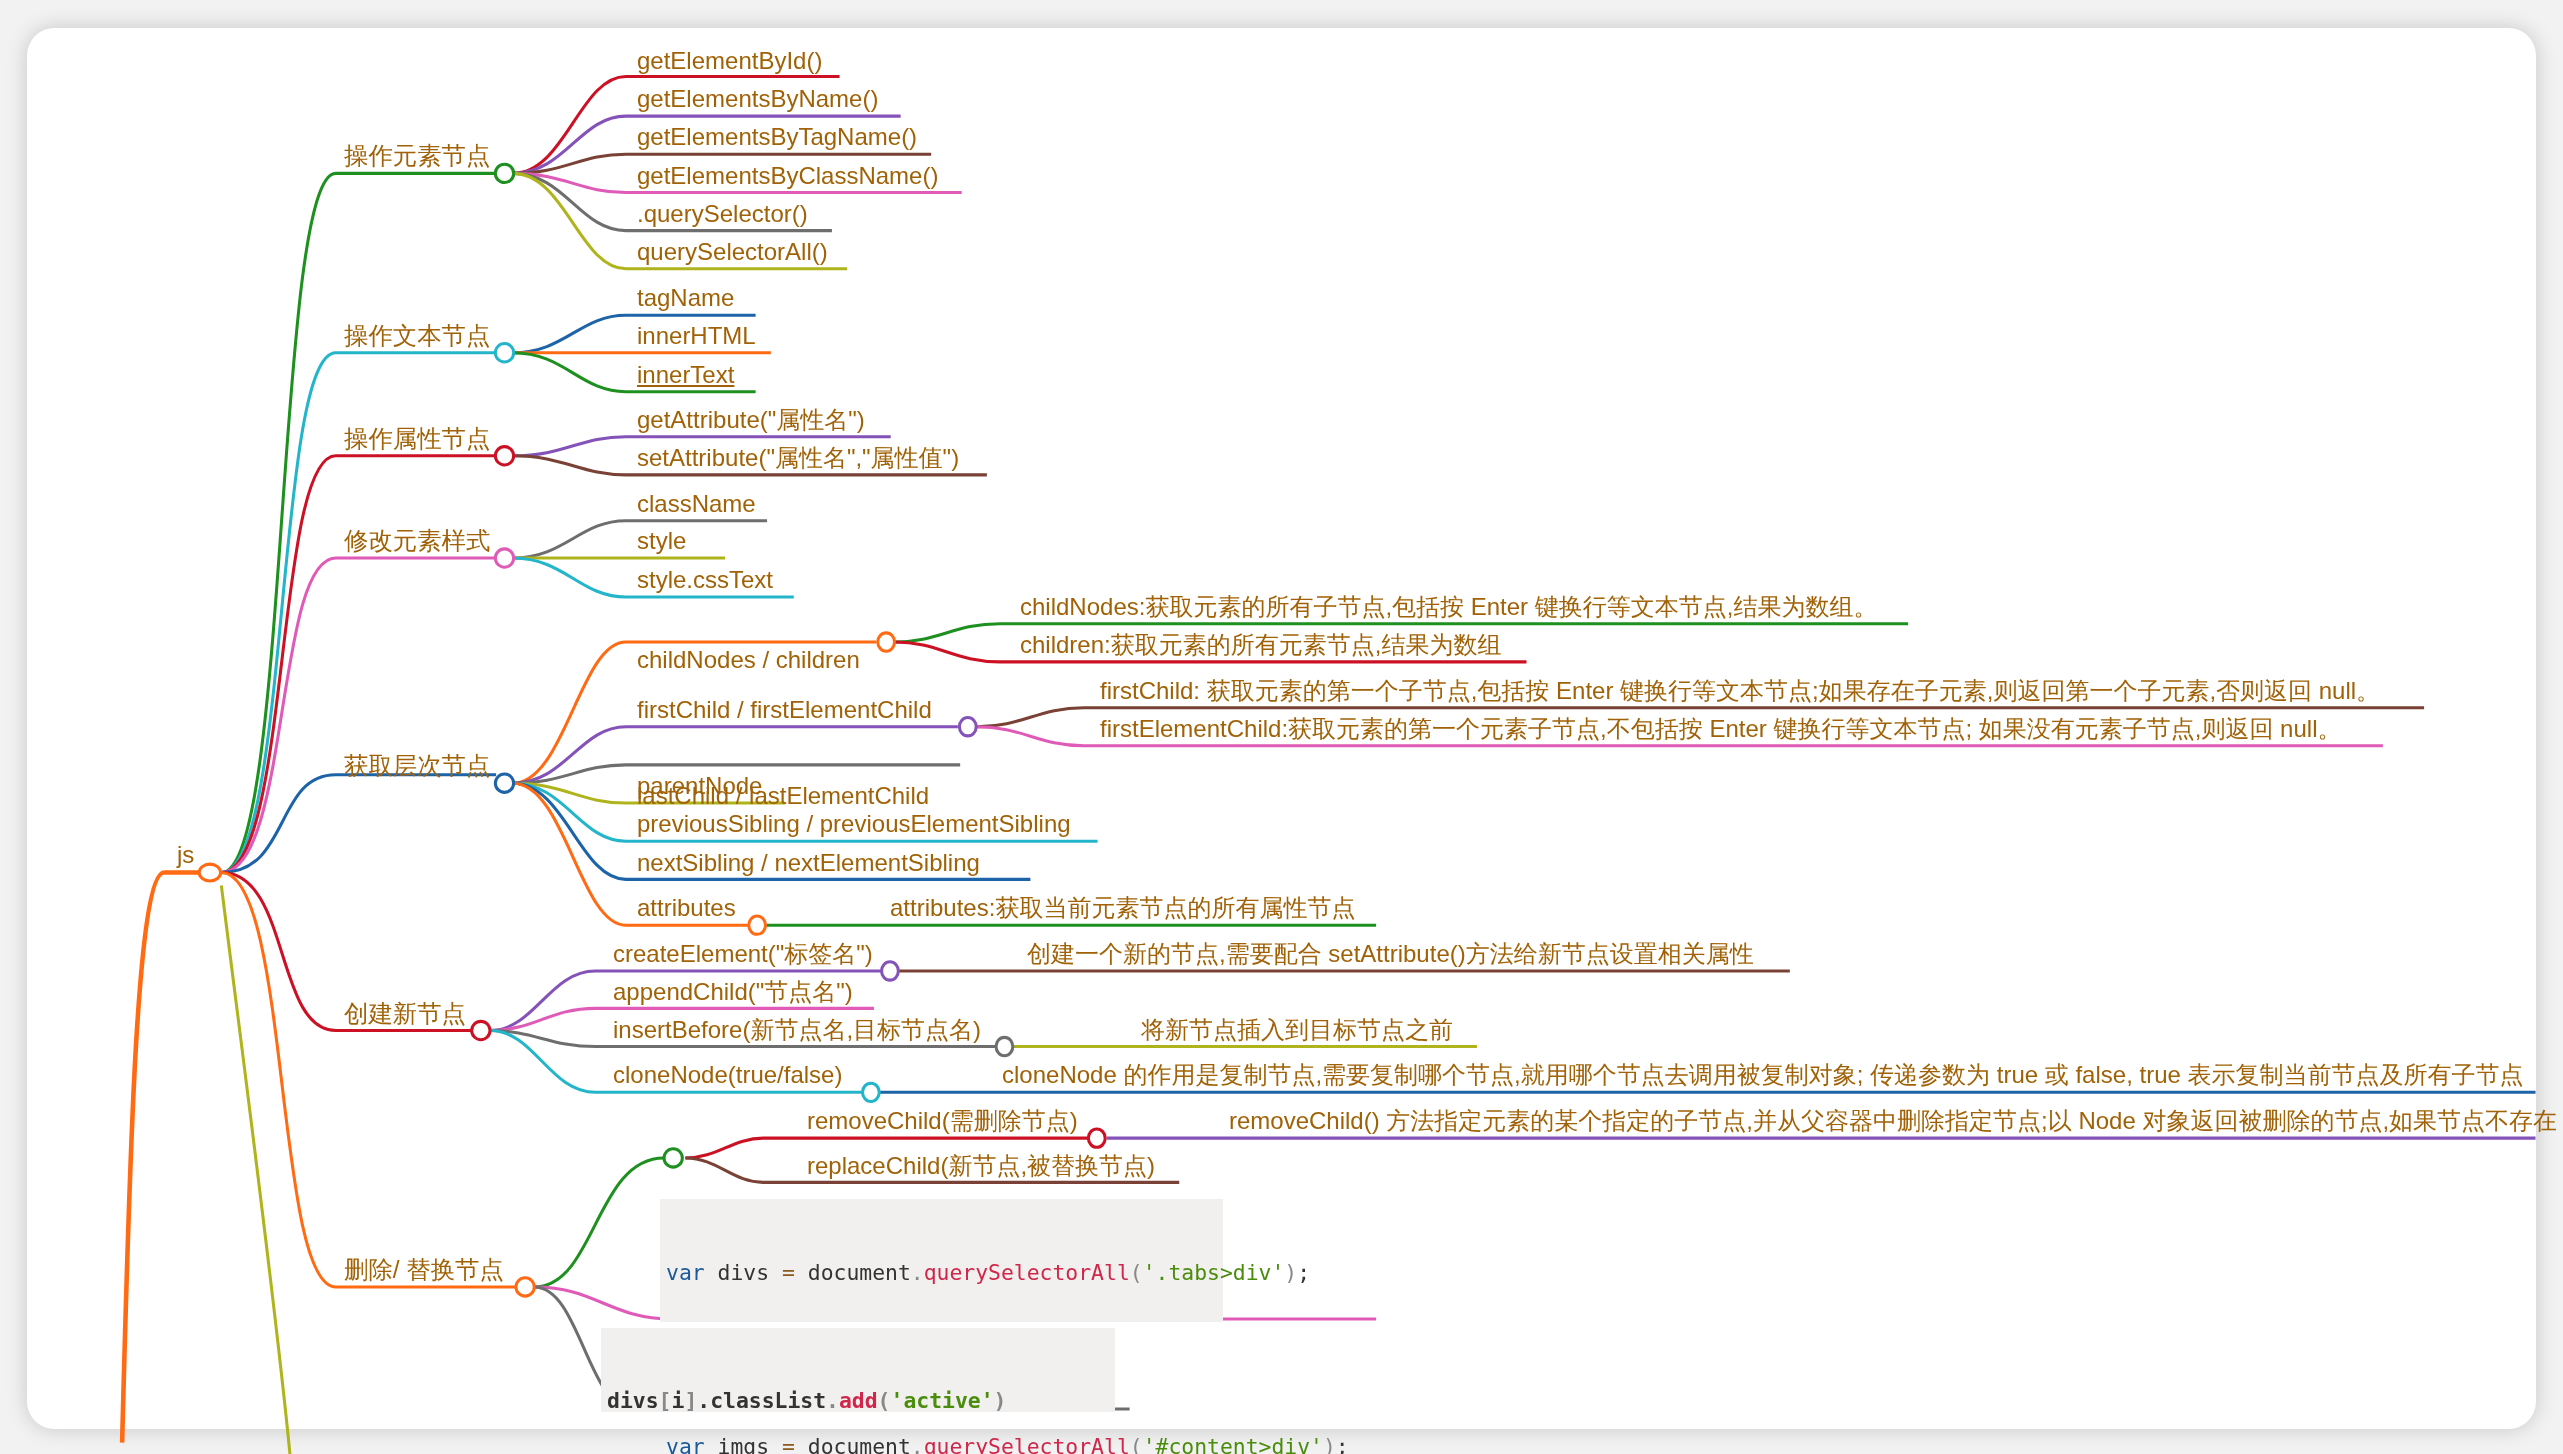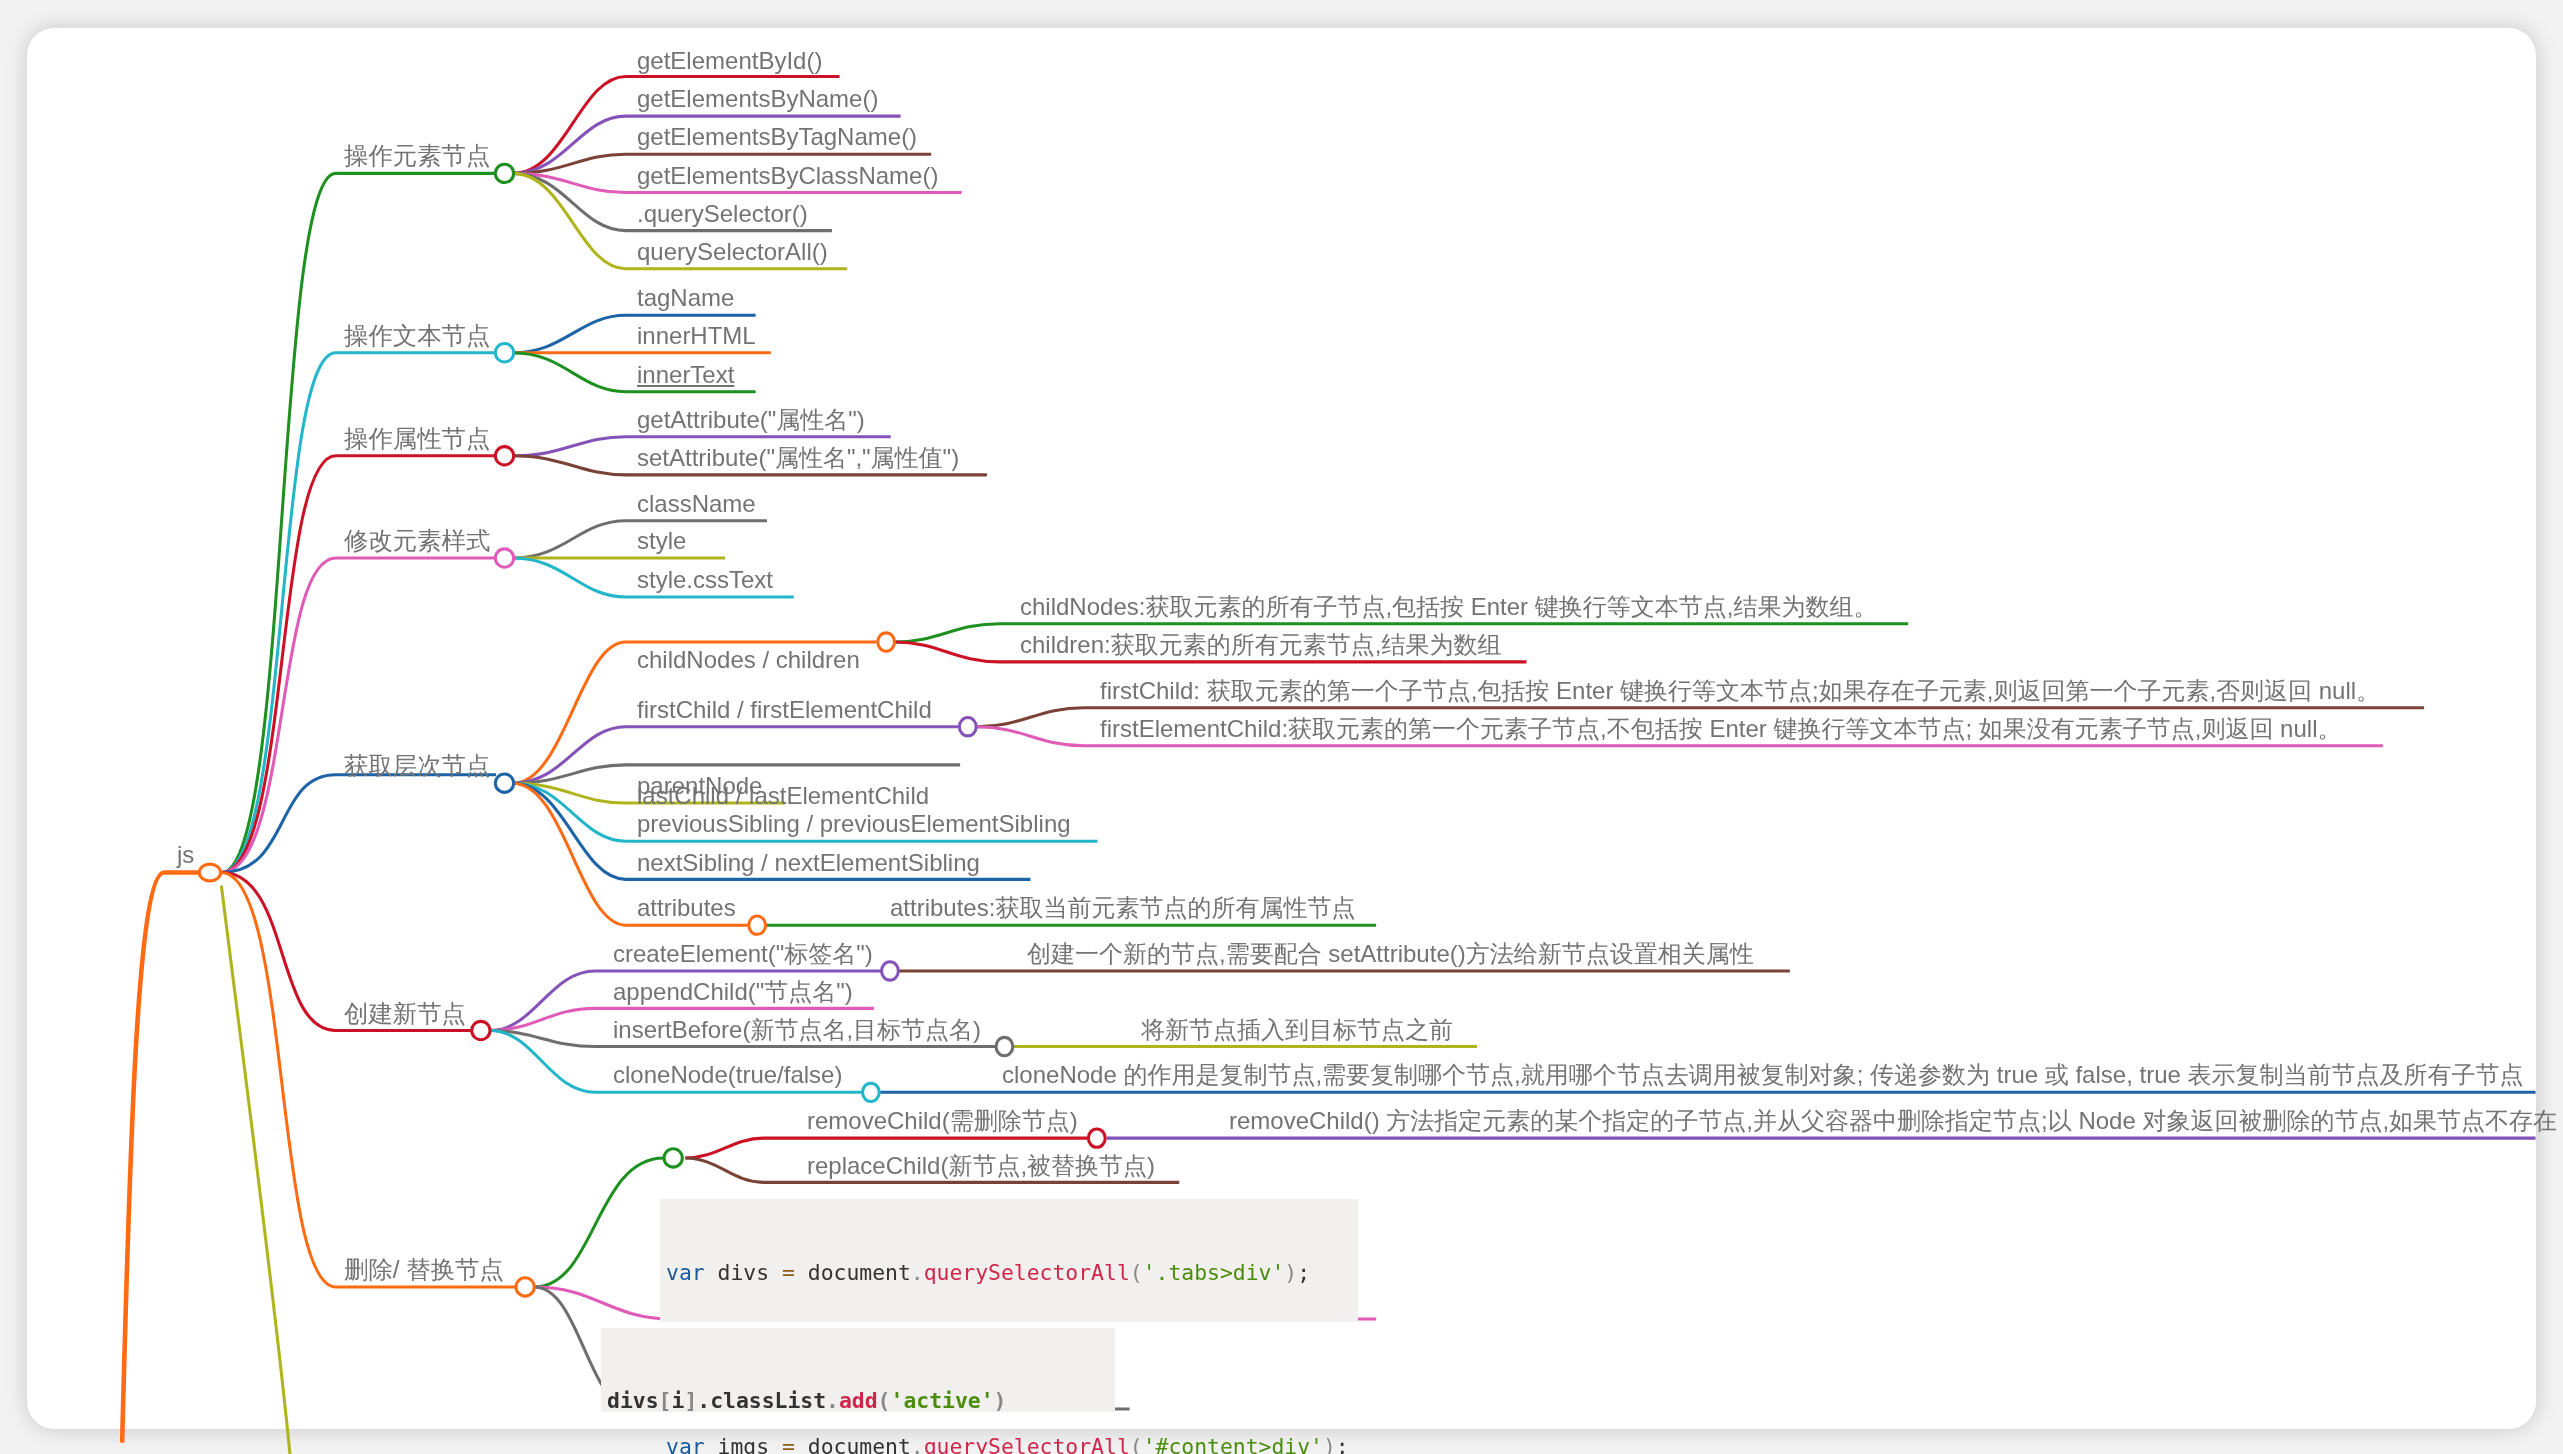--- a/index.html
+++ b/index.html
@@ -1,21 +1,21 @@
 <!DOCTYPE html>
 <html style="font-size:12.2px"><head>
 <meta charset="utf-8">
 <style>
   html, body { margin:0; padding:0; }
   body { width:2563px; height:1455px; background:#f2f2f2; position:relative; overflow:hidden;
          font-family:"Liberation Sans","DejaVu Sans",sans-serif; }
   .card { position:absolute; left:27px; top:27.5px; width:2509px; height:1401px; background:#ffffff;
           border-radius:27.5px; box-shadow:0 0 21.4px rgba(0,0,0,0.18); overflow:hidden; }
   svg.links { position:absolute; left:0; top:0; width:2563px; height:1455px; }
-  .lbl { position:absolute; font-size:24px; color:#737373; white-space:nowrap; line-height:26px; }
+  .lbl { position:absolute; font-size:24px; color:#a16207; white-space:nowrap; line-height:26px; }
   .lbl.l1 { font-size:24.4px; }
   .code { position:absolute; background:#f2f0ee; font-family:"DejaVu Sans Mono","Liberation Mono",monospace;
           font-size:21.4px; color:#333; white-space:pre; }
   .code .ln { display:block; height:37px; line-height:37px; padding:0 6.1px; }
   .kw { color:#1a5a9a; } .fn { color:#d0264a; } .str { color:#4a8c0c; } .op { color:#8a5a1a; } .pn{color:#888;}
 </style>
 </head>
 <body>
 
 <div class="card"></div>
@@ -150,21 +150,21 @@
 <div class="lbl" style="left:613px;top:1017px;">insertBefore(新节点名,目标节点名)</div>
 <div class="lbl" style="left:613px;top:1062px;">cloneNode(true/false)</div>
 <div class="lbl" style="left:1027px;top:941px;">创建一个新的节点,需要配合 setAttribute()方法给新节点设置相关属性</div>
 <div class="lbl" style="left:1141px;top:1017px;">将新节点插入到目标节点之前</div>
 <div class="lbl" style="left:1002px;top:1062px;">cloneNode 的作用是复制节点,需要复制哪个节点,就用哪个节点去调用被复制对象; 传递参数为 true 或 false, true 表示复制当前节点及所有子节点</div>
 
 <div class="lbl" style="left:807px;top:1108px;">removeChild(需删除节点)</div>
 <div class="lbl" style="left:807px;top:1153px;">replaceChild(新节点,被替换节点)</div>
 <div class="lbl" style="left:1229px;top:1108px;">removeChild() 方法指定元素的某个指定的子节点,并从父容器中删除指定节点;以 Node 对象返回被删除的节点,如果节点不存在</div>
 
-<div class="code" style="left:660px;top:1199px;width:698px;height:118px;padding-top:4.6px;">
+<div class="code" style="left:660px;top:1199px;width:563px;height:118px;padding-top:4.6px;">
   <span class="ln"><span class="kw">var</span> divs <span class="op">=</span> document<span class="pn">.</span><span class="fn">querySelectorAll</span><span class="pn">(</span><span class="str">'.tabs&gt;div'</span><span class="pn">)</span>;</span>
   <span class="ln" style="height:37px"></span>
   <span class="ln"><span class="kw">var</span> imgs <span class="op">=</span> document<span class="pn">.</span><span class="fn">querySelectorAll</span><span class="pn">(</span><span class="str">'#content&gt;div'</span><span class="pn">)</span>;</span>
 </div>
 <div class="code" style="left:601px;top:1328px;width:514px;height:79px;padding-top:4.6px;font-weight:bold;">
   <span class="ln" style="height:35px;line-height:35px">divs<span class="pn">[</span>i<span class="pn">]</span>.classList<span class="pn">.</span><span class="fn">add</span><span class="pn">(</span><span class="str">'active'</span><span class="pn">)</span></span>
   
 </div>
 
 

